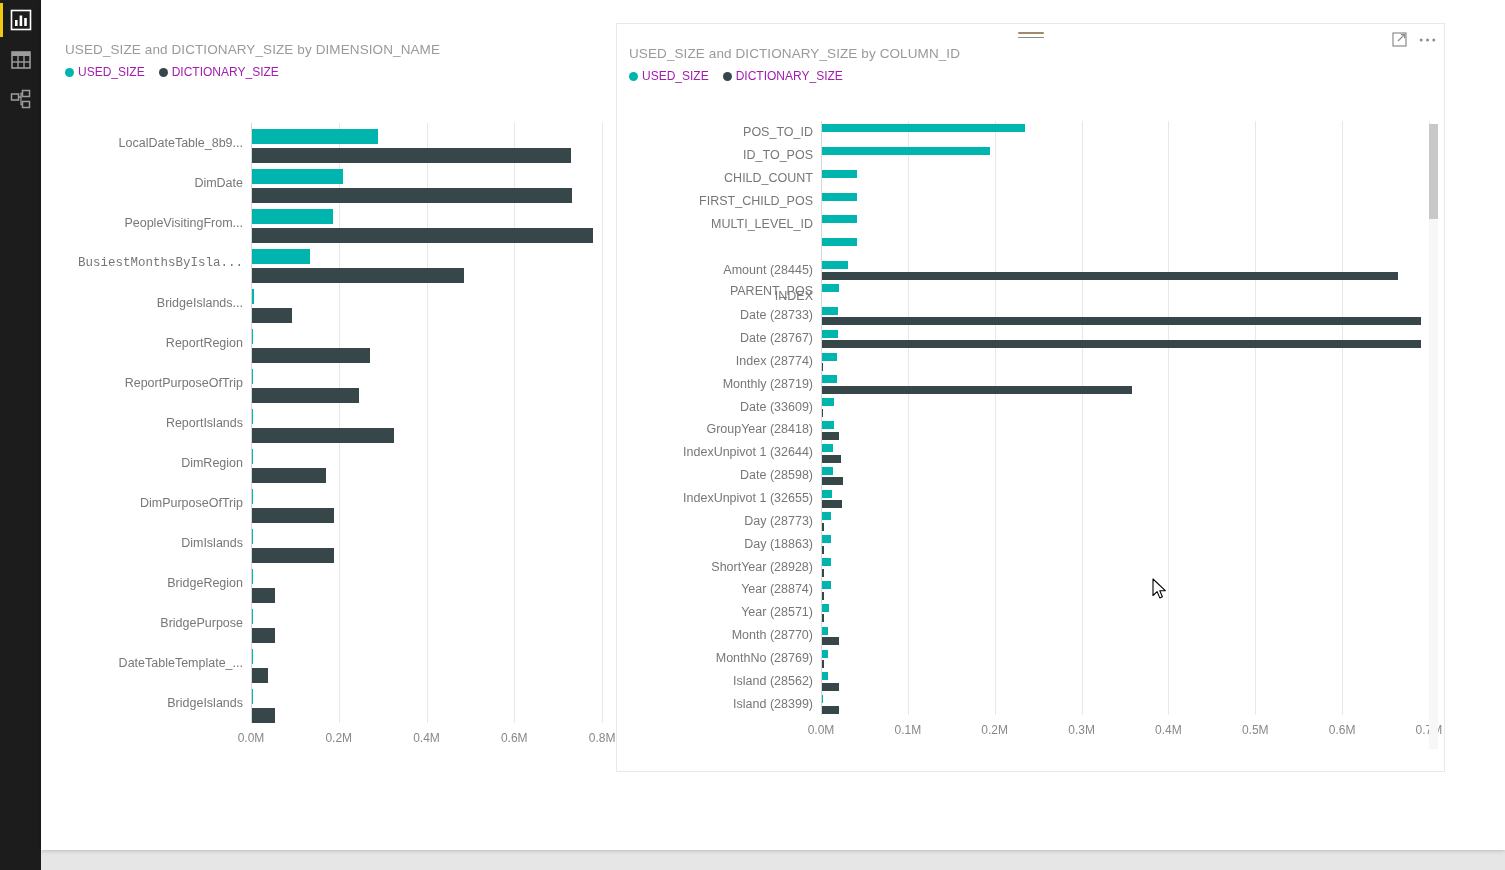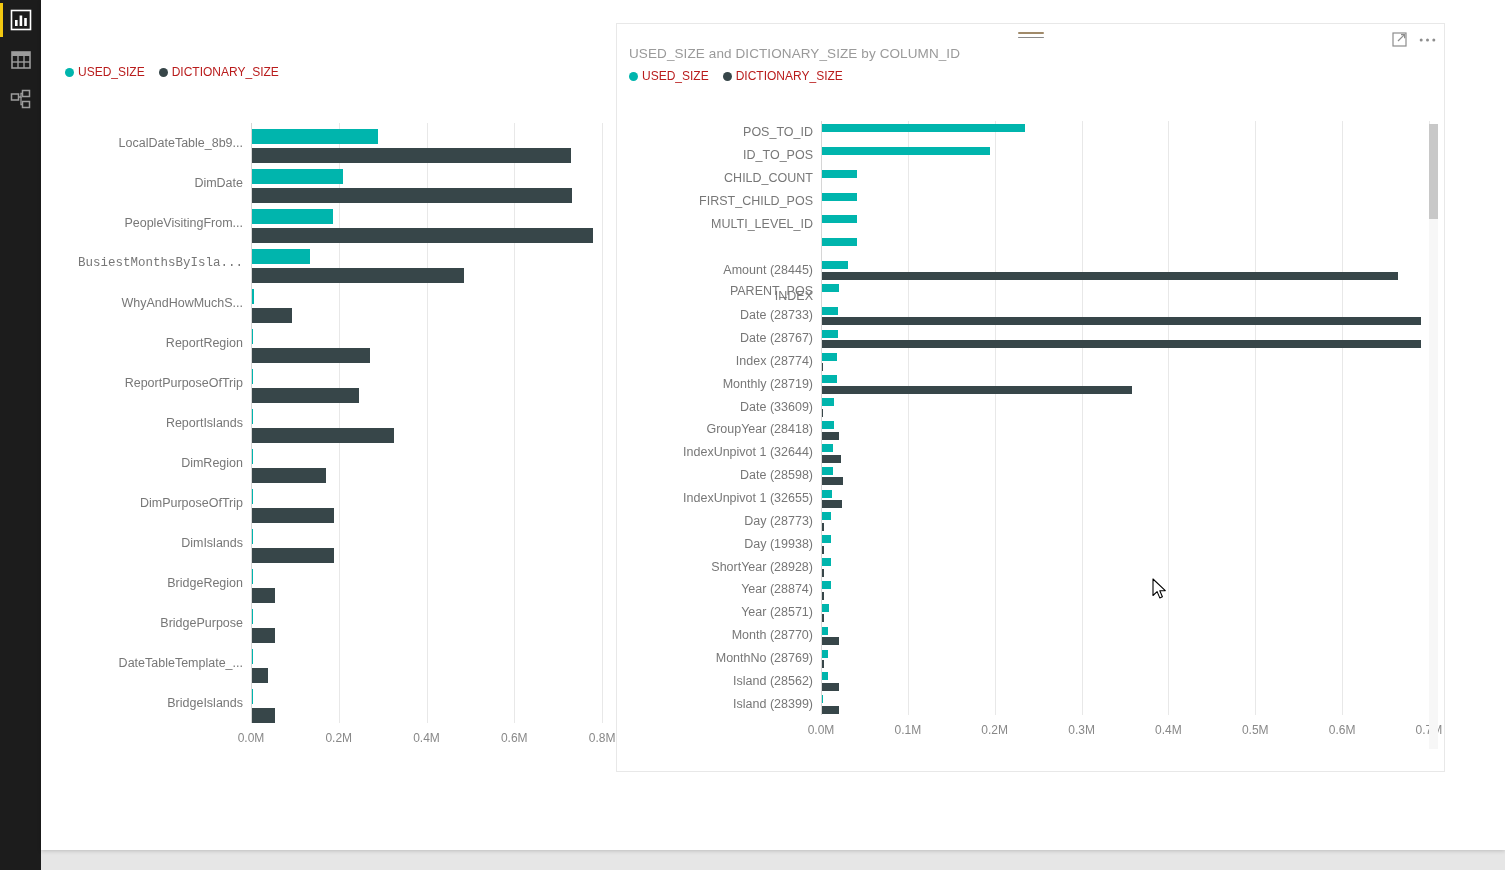--- a/index.html
+++ b/index.html
@@ -37,21 +37,21 @@
   #visual-right{left:575px;top:23px;width:827px;height:747px;border:1px solid #e8e8e8;}
   .visual-title{
     position:absolute;left:12px;top:22px;
     font-size:13.5px;color:#9a9a9a;letter-spacing:.1px;white-space:nowrap;
   }
   .legend{
     position:absolute;left:12px;top:45px;display:flex;align-items:center;gap:14px;
   }
   .legend-item{display:flex;align-items:center;gap:4px;}
   .legend-dot{width:9px;height:9px;border-radius:50%;display:inline-block;}
-  .legend-label{font-size:12px;color:#b91c1c;white-space:nowrap;}
+  .legend-label{font-size:12px;color:#a21caf;white-space:nowrap;}
   .visual-header-tools{
     position:absolute;right:8px;top:8px;display:flex;align-items:center;gap:12px;
   }
   .tool-icon{cursor:pointer;display:flex;align-items:center;justify-content:center;}
   .drag-handle{
     position:absolute;top:6px;left:50%;transform:translateX(-50%);
     width:26px;height:10px;display:flex;flex-direction:column;justify-content:center;gap:3px;
     cursor:move;
   }
   .drag-handle span{display:block;height:1.5px;background:#8a8a8a;border-radius:1px;}
@@ -116,20 +116,21 @@
         <path d="M8.5 8 L11 8 L11 4.5 L12.5 4.5" fill="none" stroke="#9c9c9c" stroke-width="1.3"></path>
         <path d="M11 8 L11 15.5 L12.5 15.5" fill="none" stroke="#9c9c9c" stroke-width="1.3"></path>
       </svg>
     </span>
   </div>
 </div>
 
 <div id="report-canvas">
 
   <div class="visual" id="visual-left">
+    <div class="visual-title">USED_SIZE and DICTIONARY_SIZE by DIMENSION_NAME</div>
     <div class="legend">
       <div class="legend-item">
         <span class="legend-dot" style="background:#00b5ad"></span>
         <span class="legend-label">USED_SIZE</span>
       </div>
       <div class="legend-item">
         <span class="legend-dot" style="background:#374649"></span>
         <span class="legend-label">DICTIONARY_SIZE</span>
       </div>
     </div>
@@ -145,21 +146,21 @@
         <div class="bar dict" style="left: 199px; width: 319.464px; height: 15px; top: 128px;"></div>
         <div class="cat-label" style="top: 163px; right: 370px;">DimDate</div>
         <div class="bar used" style="left: 199px; width: 91.2753px; height: 15px; top: 149px;"></div>
         <div class="bar dict" style="left: 199px; width: 320.341px; height: 15px; top: 168px;"></div>
         <div class="cat-label" style="top: 203px; right: 370px;">PeopleVisitingFrom...</div>
         <div class="bar used" style="left: 199px; width: 80.7435px; height: 15px; top: 189px;"></div>
         <div class="bar dict" style="left: 199px; width: 340.527px; height: 15px; top: 208px;"></div>
         <div class="cat-label" style="top: 243px; right: 370px; font-family: Liberation Mono, monospace;">BusiestMonthsByIsla...</div>
         <div class="bar used" style="left: 199px; width: 57.9247px; height: 15px; top: 229px;"></div>
         <div class="bar dict" style="left: 199px; width: 212.391px; height: 15px; top: 248px;"></div>
-        <div class="cat-label" style="top: 283px; right: 370px;">WhyAndHowMuchS...</div>
+        <div class="cat-label" style="top: 283px; right: 370px;">BridgeIslands...</div>
         <div class="bar used" style="left: 199px; width: 1.75529px; height: 15px; top: 269px;"></div>
         <div class="bar dict" style="left: 199px; width: 40.3718px; height: 15px; top: 288px;"></div>
         <div class="cat-label" style="top: 323px; right: 370px;">ReportRegion</div>
         <div class="bar used" style="left: 199px; width: 1.31647px; height: 15px; top: 309px;"></div>
         <div class="bar dict" style="left: 199px; width: 117.605px; height: 15px; top: 328px;"></div>
         <div class="cat-label" style="top: 363px; right: 370px;">ReportPurposeOfTrip</div>
         <div class="bar used" style="left: 199px; width: 1.31647px; height: 15px; top: 349px;"></div>
         <div class="bar dict" style="left: 199px; width: 107.073px; height: 15px; top: 368px;"></div>
         <div class="cat-label" style="top: 403px; right: 370px;">ReportIslands</div>
         <div class="bar used" style="left: 199px; width: 1.31647px; height: 15px; top: 389px;"></div>
@@ -282,21 +283,21 @@
         <div class="bar dict" style="left: 205px; width: 18.6726px; height: 8px; top: 430.5px;"></div>
         <div class="cat-label" style="top: 451.175px; right: 631px;">Date (28598)</div>
         <div class="bar used" style="left: 205px; width: 10.8562px; height: 8px; top: 442.75px;"></div>
         <div class="bar dict" style="left: 205px; width: 21.2781px; height: 8px; top: 453.35px;"></div>
         <div class="cat-label" style="top: 474.025px; right: 631px;">IndexUnpivot 1 (32655)</div>
         <div class="bar used" style="left: 205px; width: 9.98767px; height: 8px; top: 465.6px;"></div>
         <div class="bar dict" style="left: 205px; width: 19.5411px; height: 8px; top: 476.2px;"></div>
         <div class="cat-label" style="top: 496.875px; right: 631px;">Day (28773)</div>
         <div class="bar used" style="left: 205px; width: 9.11918px; height: 8px; top: 488.45px;"></div>
         <div class="bar dict" style="left: 205px; width: 1.56329px; height: 8px; top: 499.05px;"></div>
-        <div class="cat-label" style="top: 519.725px; right: 631px;">Day (19938)</div>
+        <div class="cat-label" style="top: 519.725px; right: 631px;">Day (18863)</div>
         <div class="bar used" style="left: 205px; width: 9.11918px; height: 8px; top: 511.3px;"></div>
         <div class="bar dict" style="left: 205px; width: 1.56329px; height: 8px; top: 521.9px;"></div>
         <div class="cat-label" style="top: 542.575px; right: 631px;">ShortYear (28928)</div>
         <div class="bar used" style="left: 205px; width: 9.11918px; height: 8px; top: 534.15px;"></div>
         <div class="bar dict" style="left: 205px; width: 1.56329px; height: 8px; top: 544.75px;"></div>
         <div class="cat-label" style="top: 565.425px; right: 631px;">Year (28874)</div>
         <div class="bar used" style="left: 205px; width: 9.11918px; height: 8px; top: 557px;"></div>
         <div class="bar dict" style="left: 205px; width: 1.56329px; height: 8px; top: 567.6px;"></div>
         <div class="cat-label" style="top: 588.275px; right: 631px;">Year (28571)</div>
         <div class="bar used" style="left: 205px; width: 6.5137px; height: 8px; top: 579.85px;"></div>

